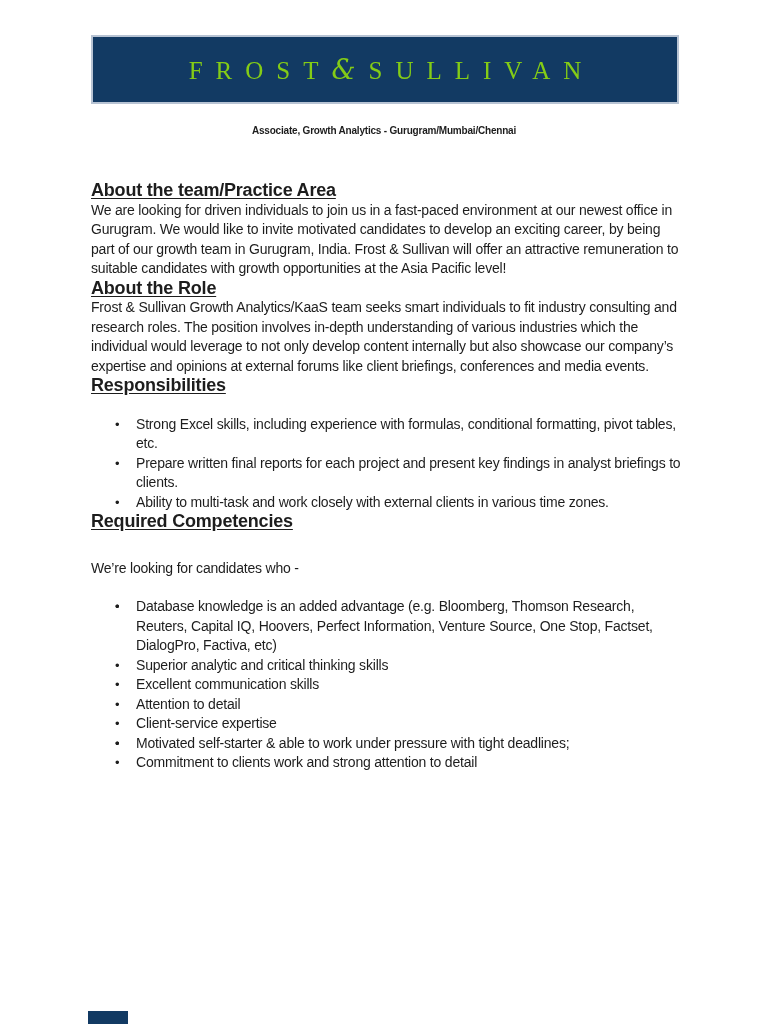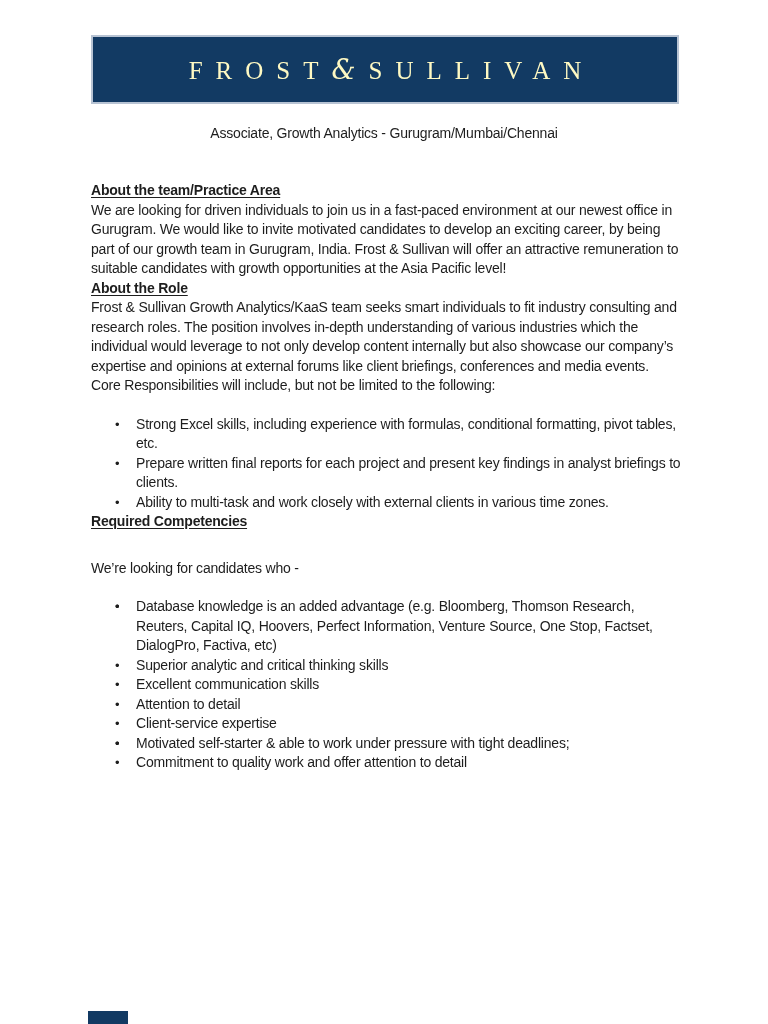--- a/index.html
+++ b/index.html
@@ -13,51 +13,51 @@
   }
   .banner {
     position: absolute;
     left: 91px; top: 35px;
     width: 588px; height: 69px;
     background: #123a63;
     border: 2px solid #b7c3d3;
     display: flex; align-items: center; justify-content: center;
   }
   .brand {
-    color: #fef9c3;
+    color: #84cc16;
     font-family: "Liberation Serif", serif;
     font-size: 25px;
     letter-spacing: 13px;
     white-space: nowrap;
     text-indent: 13px; 
   }
   .brand .amp {
     font-family: "DejaVu Serif", serif;
     font-style: italic;
     font-size: 27px;
   }
   .doc-title {
     position: absolute;
     top: 125px; left: 0;
     width: 100%;
     text-align: center;
-    font-weight: normal;
-    font-size: 14px;
+    font-weight: bold;
+    font-size: 10px;
     letter-spacing: -0.2px;
   }
   .content {
     position: absolute;
     left: 91px; top: 181px;
     width: 590px;
     font-size: 14px;
     line-height: 19.5px;
     letter-spacing: -0.2px;
   }
   .sec-heading {
-    font-size: 14px;
+    font-size: 18px;
     font-weight: bold;
     text-decoration: underline;
     text-underline-offset: 2px;
   }
   .gap-1 { }   
   .gap-15 { margin-top: 27px; }
   .gap-2 { }   
   .bullets { list-style: none; margin-top: 19px; }
   .bullets li { position: relative; padding-left: 45px; }
   .bullets li .dot {
@@ -84,36 +84,36 @@
 <div class="doc-title">Associate, Growth Analytics - Gurugram/Mumbai/Chennai</div>
 
 <div class="content">
 
   <div class="sec-heading">About the team/Practice Area</div>
   <p>We are looking for driven individuals to join us in a fast-paced environment at our newest office in Gurugram. We would like to invite motivated candidates to develop an exciting career, by being part of our growth team in Gurugram, India. Frost &amp; Sullivan will offer an attractive remuneration to suitable candidates with growth opportunities at the Asia Pacific level!</p>
 
   <div class="sec-heading gap-1">About the Role</div>
   <p>Frost &amp; Sullivan Growth Analytics/KaaS team seeks smart individuals to fit industry consulting and research roles. The position involves in-depth understanding of various industries which the individual would leverage to not only develop content internally but also showcase our company’s expertise and opinions at external forums like client briefings, conferences and media events.</p>
 
-  <p class="gap-1">Core Responsibilities will include, but not be limited to the following:</p>
+  <div class="sec-heading gap-1">Responsibilities</div>
   <ul class="bullets">
     <li><span class="dot">•</span><span>Strong Excel skills, including experience with formulas, conditional formatting, pivot tables, etc.</span></li>
     <li><span class="dot">•</span><span>Prepare written final reports for each project and present key findings in analyst briefings to clients.</span></li>
     <li><span class="dot">•</span><span>Ability to multi-task and work closely with external clients in various time zones.</span></li>
   </ul>
 
   <div class="sec-heading gap-2">Required Competencies</div>
   <p class="gap-15 intro-bold">We’re looking for candidates who -</p>
   <ul class="bullets">
     <li><span class="dot">•</span></li>
     <li><span class="dot">•</span><span>Database knowledge is an added advantage (e.g. Bloomberg, Thomson Research, Reuters, Capital IQ, Hoovers, Perfect Information, Venture Source, One Stop, Factset, DialogPro, Factiva, etc)</span></li>
     <li><span class="dot">•</span><span>Superior analytic and critical thinking skills</span></li>
     <li><span class="dot">•</span><span>Excellent communication skills</span></li>
     <li><span class="dot">•</span><span>Attention to detail</span></li>
     <li><span class="dot">•</span><span>Client-service expertise</span></li>
     <li><span class="dot">•</span></li>
     <li><span class="dot">•</span><span>Motivated self-starter &amp; able to work under pressure with tight deadlines;</span></li>
-    <li><span class="dot">•</span><span>Commitment to quality work and offer attention to detail</span></li>
+    <li><span class="dot">•</span><span>Commitment to clients work and strong attention to detail</span></li>
   </ul>
 
 </div>
 
 <div class="next-page-sliver"></div>
 
 </body></html>

